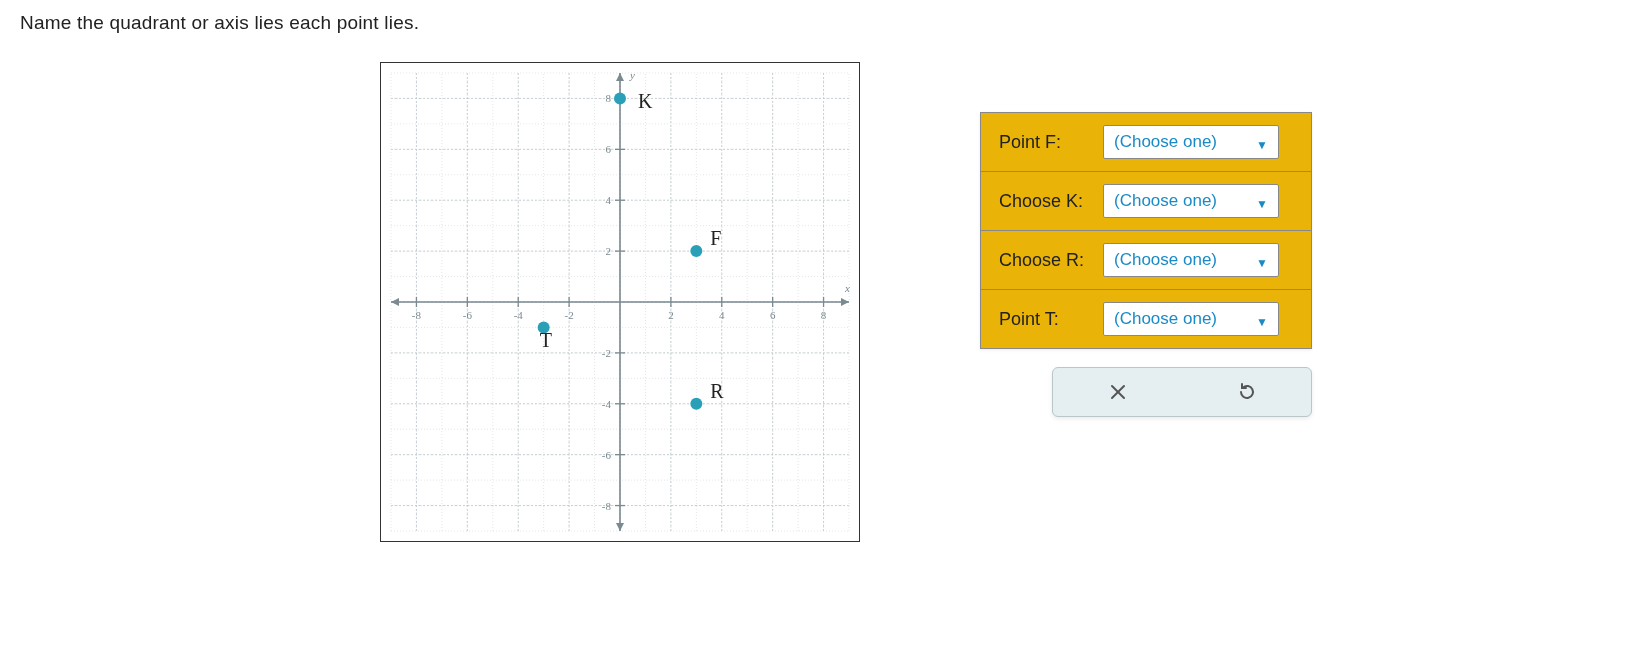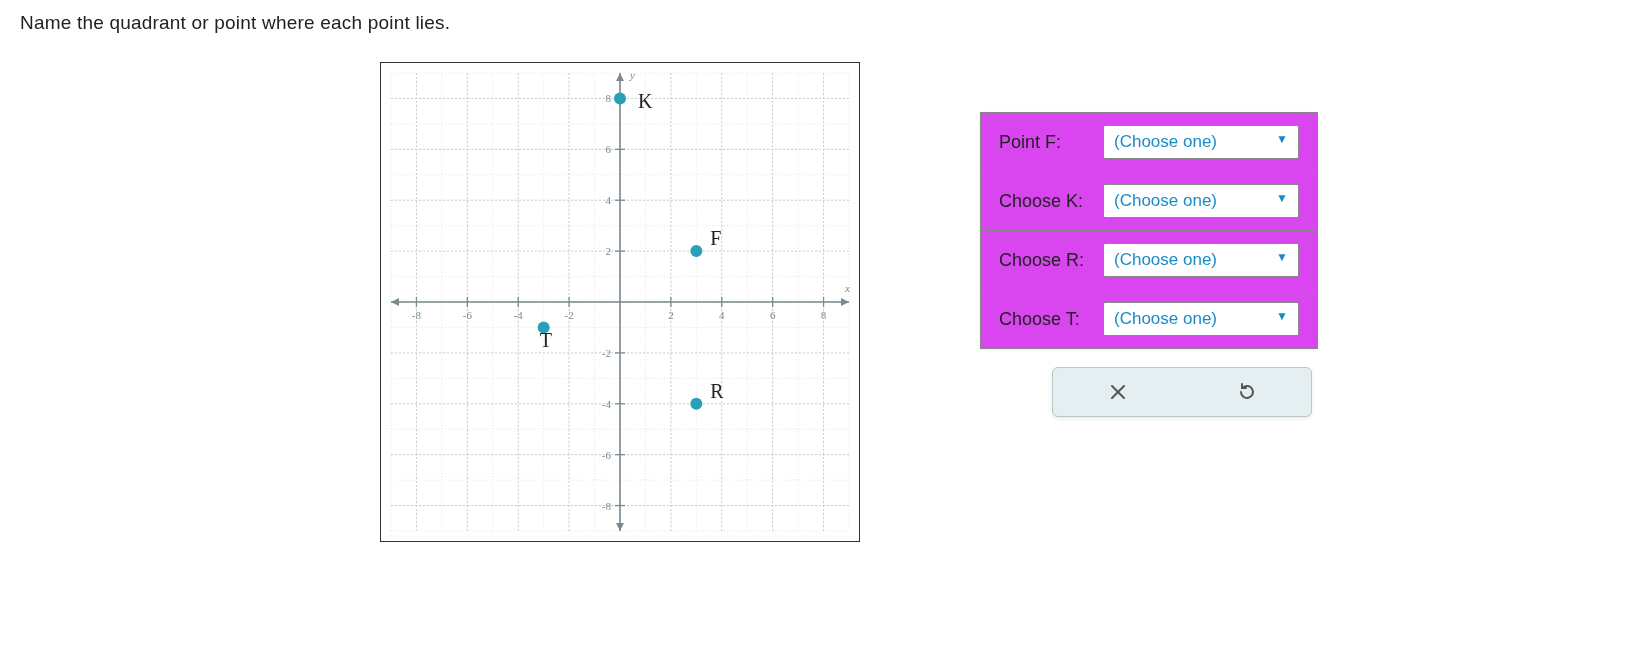--- a/index.html
+++ b/index.html
@@ -28,44 +28,44 @@
     position: relative;
     background: #fff;
   }
   .graph-box svg { display: block; }
   .answers {
     margin-top: 50px;
   }
   .answer-table {
     border: 1px solid #888;
     border-collapse: collapse;
-    background: #d946ef;
+    background: #eab308;
     box-shadow: 0 1px 3px rgba(0,0,0,0.08);
   }
   .answer-row {
     display: flex;
     align-items: center;
     border-bottom: 1px solid #888;
     padding: 12px 18px;
     gap: 14px;
   }
   .answer-row:last-child { border-bottom: none; }
   .answer-label {
     font-size: 18px;
     width: 90px;
     font-family: Verdana, sans-serif;
   }
   .choose {
     border: 1px solid #888;
     background: #fff;
     padding: 6px 10px;
     display: flex;
-    align-items: flex-start;
+    align-items: flex-end;
     gap: 10px;
-    width: 196px;
+    width: 176px;
     justify-content: space-between;
     cursor: pointer;
     border-radius: 2px;
   }
   .choose-text {
     color: #1a8ac6;
     font-size: 17px;
   }
   .choose-arrow {
     color: #1a8ac6;
@@ -91,21 +91,21 @@
     align-items: center;
     justify-content: center;
     cursor: pointer;
     color: #555;
   }
   .toolbar svg { stroke: #555; }
 </style>
 </head>
 <body>
 
-<div class="question">Name the quadrant or point where each point lies.</div>
+<div class="question">Name the quadrant or axis lies each point lies.</div>
 
 <div class="content">
 
   <div class="graph-box">
     <svg id="graph-svg" width="478" height="478" viewBox="0 0 478 478">
         <line x1="10" y1="468" x2="10" y2="10" stroke="#d6dde0" stroke-width="0.7" stroke-dasharray="1 2"></line>
         <line x1="35.44444444444444" y1="468" x2="35.44444444444444" y2="10" stroke="#d6dde0" stroke-width="0.7" stroke-dasharray="1 2"></line>
         <line x1="60.888888888888886" y1="468" x2="60.888888888888886" y2="10" stroke="#d6dde0" stroke-width="0.7" stroke-dasharray="1 2"></line>
         <line x1="86.33333333333333" y1="468" x2="86.33333333333333" y2="10" stroke="#d6dde0" stroke-width="0.7" stroke-dasharray="1 2"></line>
         <line x1="111.77777777777777" y1="468" x2="111.77777777777777" y2="10" stroke="#d6dde0" stroke-width="0.7" stroke-dasharray="1 2"></line>
@@ -228,21 +228,21 @@
           </div>
         </div>
         <div class="answer-row">
           <div class="answer-label">Choose R:</div>
           <div class="choose">
             <span class="choose-text">(Choose one)</span>
             <span class="choose-arrow">▼</span>
           </div>
         </div>
         <div class="answer-row">
-          <div class="answer-label">Choose T:</div>
+          <div class="answer-label">Point T:</div>
           <div class="choose">
             <span class="choose-text">(Choose one)</span>
             <span class="choose-arrow">▼</span>
           </div>
         </div>
       </div>
 
     <div class="toolbar">
       <div class="icon">
         <svg width="20" height="20" viewBox="0 0 20 20" fill="none" stroke-width="2" stroke-linecap="round">

